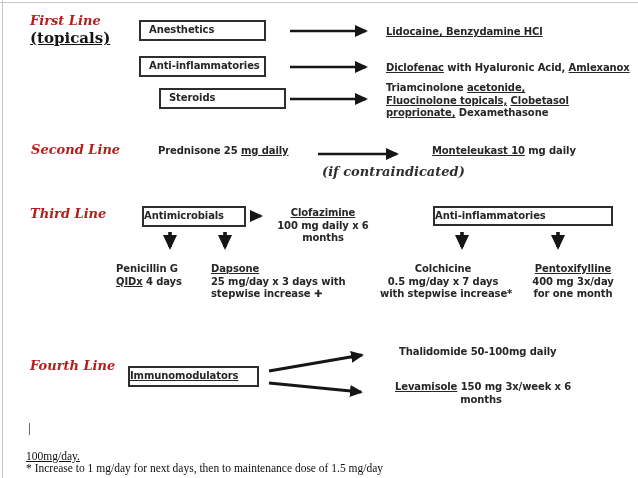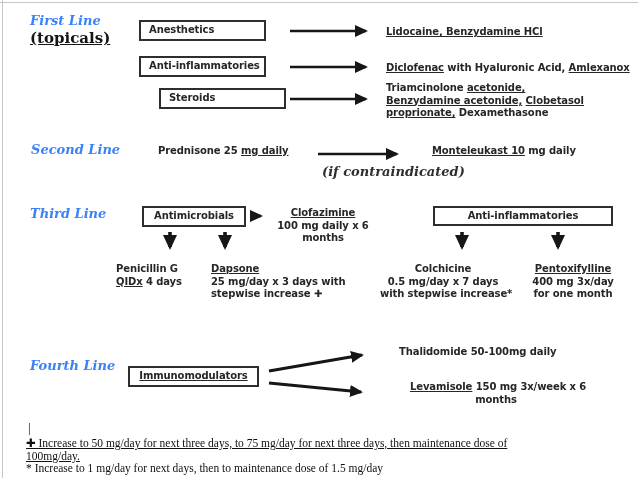--- a/index.html
+++ b/index.html
@@ -2,31 +2,31 @@
 <html><head>
 <meta charset="utf-8">
 <style>
   html,body{margin:0;padding:0;background:#ffffff;}
   #page{position:relative;width:638px;height:478px;background:#ffffff;overflow:hidden;
         font-family:"DejaVu Sans",sans-serif;}
   .edge-top{position:absolute;left:0;top:2px;width:638px;height:1px;background:#c6c6c6;}
   .edge-left{position:absolute;left:2px;top:0;width:1px;height:478px;background:#c6c6c6;}
   .abs{position:absolute;}
   .h{font-family:"DejaVu Serif",serif;font-weight:bold;font-style:italic;font-size:13px;
-     color:#3b82f6;white-space:nowrap;}
+     color:#b91c1c;white-space:nowrap;}
   .sub{font-family:"DejaVu Serif",serif;font-weight:bold;font-size:15px;color:#141414;
        text-decoration:underline;white-space:nowrap;}
   .t{font-family:"DejaVu Sans",sans-serif;font-weight:bold;font-size:10px;color:#262626;
      letter-spacing:-0.1px;line-height:12.5px;white-space:nowrap;}
   .center{text-align:center;}
   .u{text-decoration:underline;}
   .box{position:absolute;box-sizing:border-box;border:2px solid #2e2e2e;background:#ffffff;
        display:flex;align-items:center;}
   .box.left{padding-left:8px;}
-  .box.mid{justify-content:center;}
+  .box.mid{}
   .note{font-family:"DejaVu Serif",serif;font-weight:bold;font-style:italic;font-size:13px;
         color:#2e2e2e;white-space:nowrap;}
   .fn{font-family:"Liberation Serif","DejaVu Serif",serif;font-size:11.5px;color:#101010;
       line-height:13px;white-space:nowrap;}
   .cursor{font-family:"Liberation Serif",serif;font-size:13px;color:#101010;}
   svg.arrows{position:absolute;left:0;top:0;pointer-events:none;}
 </style>
 </head>
 <body>
 
@@ -72,21 +72,21 @@
   </div>
 
   <div class="abs t" style="left:386px;top:26px;">
     <span class="u">Lidocaine, Benzydamine HCl</span>
   </div>
   <div class="abs t" style="left:386px;top:62px;">
     <span class="u">Diclofenac</span><span> with Hyaluronic Acid, </span><span class="u">Amlexanox</span>
   </div>
   <div class="abs t" style="left:386px;top:82px;">
     <div><span>Triamcinolone </span><span class="u">acetonide,</span></div>
-    <div><span class="u">Benzydamine acetonide,</span><span> </span><span class="u">Clobetasol</span></div>
+    <div><span class="u">Fluocinolone topicals,</span><span> </span><span class="u">Clobetasol</span></div>
     <div><span class="u">proprionate,</span><span> Dexamethasone</span></div>
   </div>
 
   <div class="abs h" style="left:31px;top:142px;">Second Line</div>
   <div class="abs t" style="left:158px;top:145px;">
     <span>Prednisone 25 </span><span class="u">mg daily</span>
   </div>
   <div class="abs note" style="left:322px;top:164px;">(if contraindicated)</div>
   <div class="abs t" style="left:432px;top:145px;">
     <span class="u">Monteleukast 10</span><span> mg daily</span>
@@ -132,22 +132,21 @@
   </div>
 
   <div class="abs h" style="left:30px;top:358px;">Fourth Line</div>
 
   <div class="box mid" style="left:128px;top:366px;width:131px;height:21px;">
     <span class="t u">Immunomodulators</span>
   </div>
 
   <div class="abs t" style="left:399px;top:346px;">Thalidomide 50-100mg daily</div>
 
-  <div class="abs t center" style="left:410px;top:381px;width:172px;">
+  <div class="abs t center" style="left:395px;top:381px;width:172px;">
     <div><span class="u">Levamisole</span><span> 150 mg 3x/week x 6</span></div>
     <div>months</div>
   </div>
 
   <div class="abs cursor" style="left:28px;top:420px;">|</div>
-  <div class="abs fn u" style="left:26px;top:437px;">✚ Increase to 50 mg/day for next three days, to 75 mg/day for next three days, then maintenance dose of</div>
   <div class="abs fn u" style="left:26px;top:450px;">100mg/day.</div>
   <div class="abs fn" style="left:26px;top:462px;">* Increase to 1 mg/day for next days, then to maintenance dose of 1.5 mg/day</div>
 </div>
 
 </body></html>

